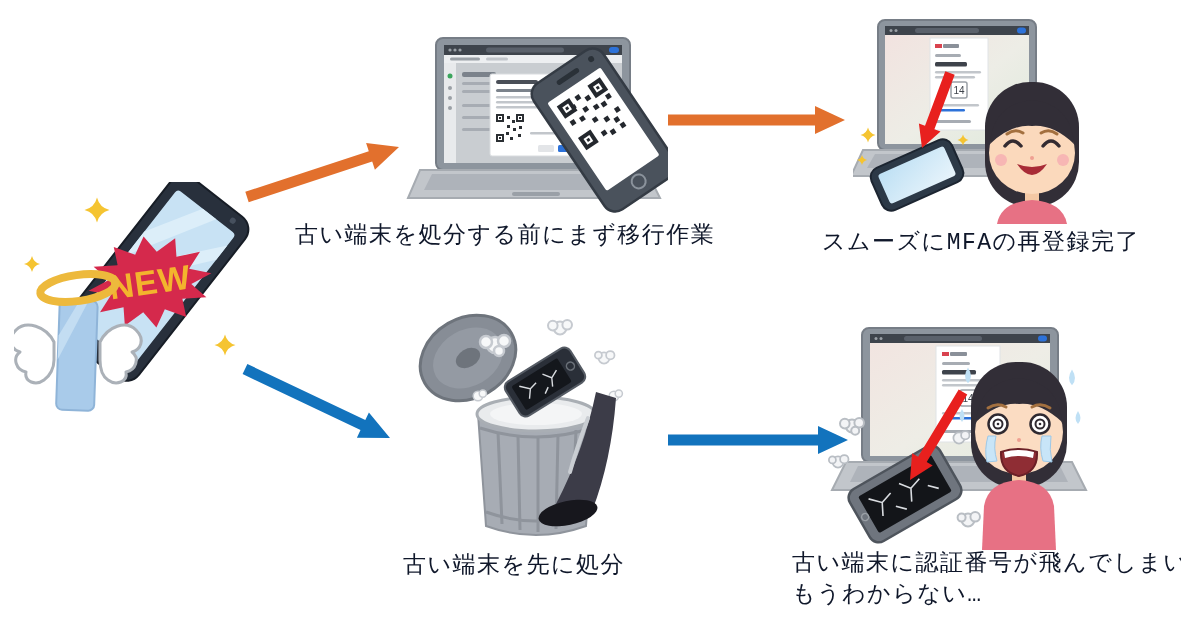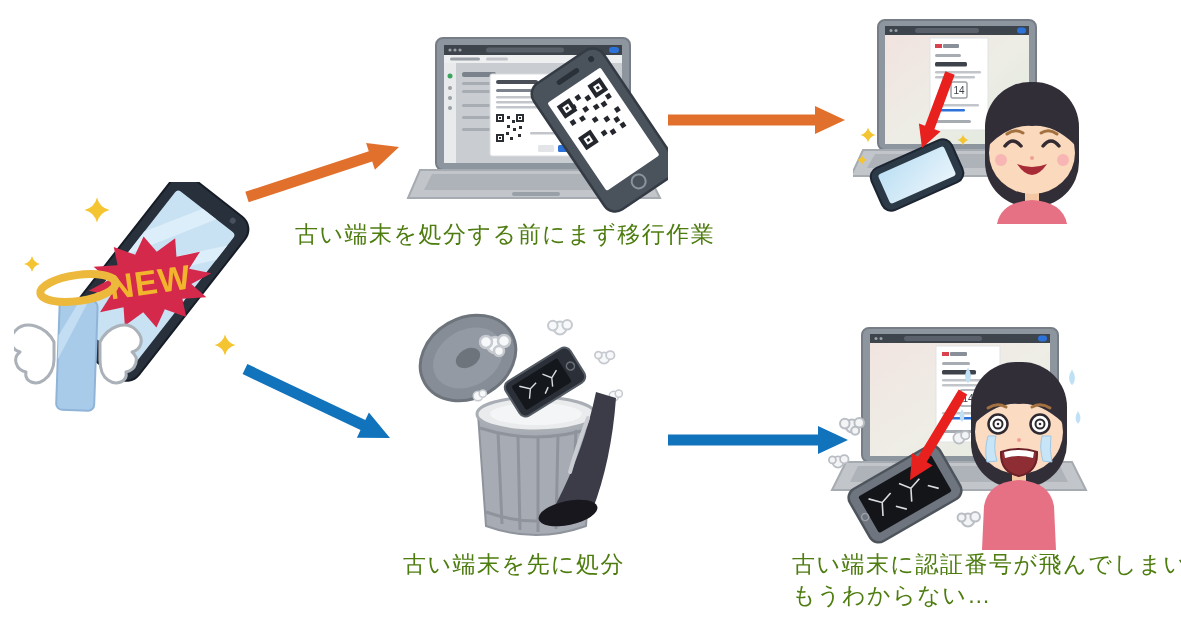--- a/index.html
+++ b/index.html
@@ -3,22 +3,22 @@
 <meta charset="utf-8">
 <style>
   html,body{margin:0;padding:0;background:#fff;}
   .canvas{
     position:relative;width:1181px;height:618px;background:#ffffff;overflow:hidden;
     font-family:"Liberation Sans",sans-serif;
   }
   .fig{position:absolute;text-decoration:underline;}
   .fig svg{display:block;}
   .caption{
-    position:absolute;font-size:23px;letter-spacing:1.5px;color:#4d7c0f;
-    white-space:nowrap;font-family:Liberation Sans, sans-serif;
+    position:absolute;font-size:23px;letter-spacing:1.5px;color:#0f172a;
+    white-space:nowrap;font-family:Liberation Mono, monospace;
   }
   .caption .line{line-height:31px;}
   svg text{font-family:"Liberation Sans",sans-serif;}
 </style>
 </head>
 <body>
 
 <div class="canvas">
 
   <div class="fig" style="left:14px;top:182px;width:240px;height:235px">
@@ -244,20 +244,21 @@
         <path d="M188,121 Q196,116 204,122" fill="none" stroke="#A3703F" stroke-width="3" stroke-linecap="round"></path>
         <path d="M152,134 Q160,124 168,134" fill="none" stroke="#332B31" stroke-width="3.5" stroke-linecap="round"></path>
         <path d="M190,134 Q198,124 206,134" fill="none" stroke="#332B31" stroke-width="3.5" stroke-linecap="round"></path>
         <circle cx="148" cy="148" r="6" fill="#F7B6B4"></circle>
           <circle cx="210" cy="148" r="6" fill="#F7B6B4"></circle>
         <circle cx="179" cy="146" r="2" fill="#EFA092"></circle>
         <path d="M164,152 Q179,174 194,152 Q179,158 164,152 Z" fill="#A82C37"></path>
       </g>
     </svg>
   </div>
+  <div class="caption" style="left:822px;top:226px">スムーズにMFAの再登録完了</div>
 
   <div class="fig" style="left:236px;top:356px;width:165px;height:92px">
     <svg width="165" height="92" viewBox="0 0 165 92">
       <polygon fill="#1273BD" points="6.6,18.0 124.5,74.1 120.9,81.7 154,82 132.9,56.5 129.3,64.1 11.4,8.0"></polygon>
     </svg>
   </div>
 
   <div class="fig" style="left:418px;top:300px;width:218px;height:252px">
     <svg width="218" height="252" viewBox="0 0 218 252">
 

